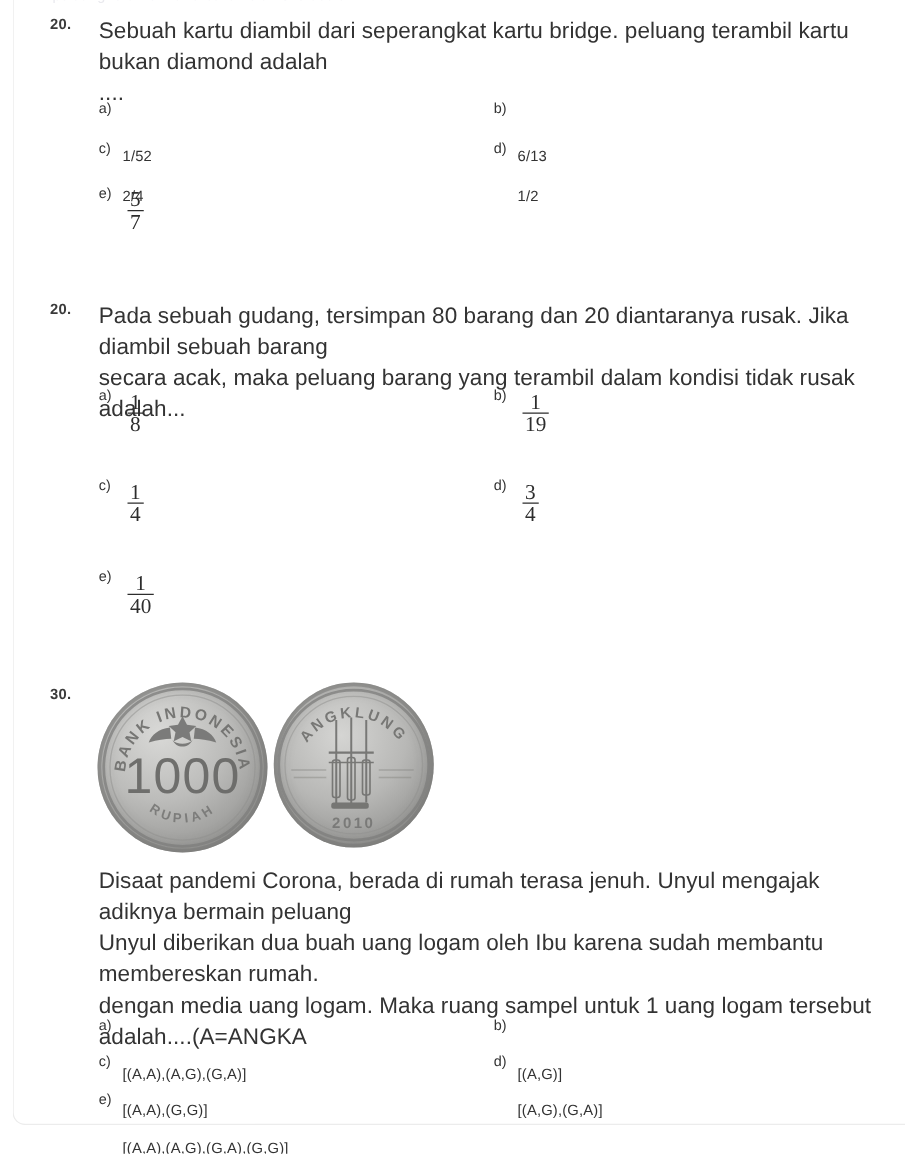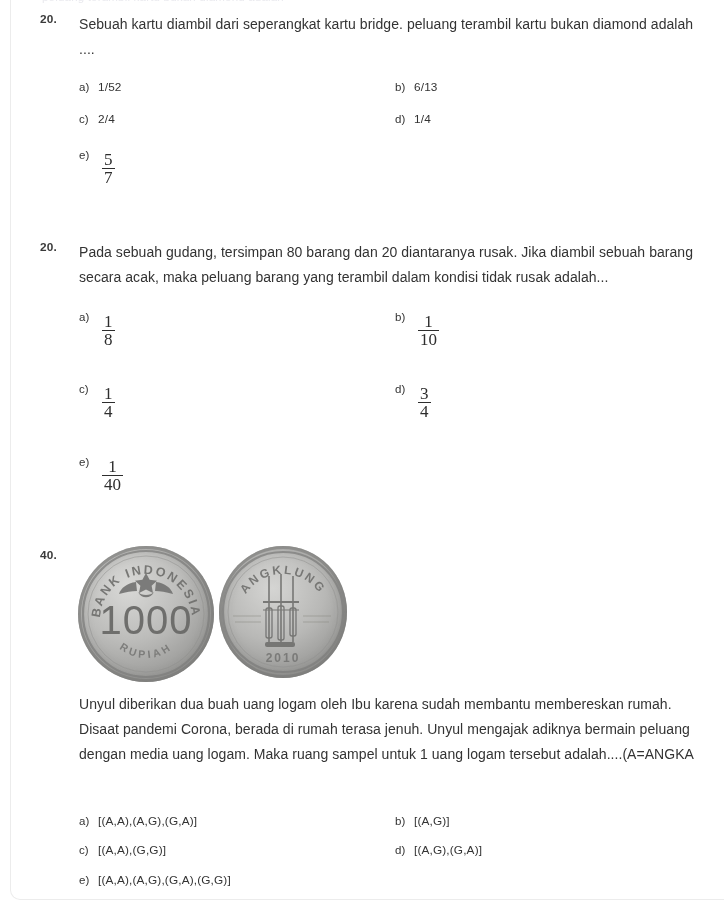--- a/index.html
+++ b/index.html
@@ -64,21 +64,21 @@
     font-size: 11.8px;
     font-weight: 700;
     color: #3a3a3a;
     letter-spacing: .2px;
   }
 
   .qbody {
     position: absolute;
     left: 79px;
     right: 18px;
-    font-size: 14px;
+    font-size: 18px;
     line-height: 25px;
     color: #333333;
     letter-spacing: .05px;
   }
   .qbody p { margin: 0; }
 
   
   .options {
     position: absolute;
     left: 79px;
@@ -94,20 +94,21 @@
     font-weight: 400;
     color: #333333;
     min-width: 19px;
     line-height: 18px;
   }
   .opt-text {
     font-size: 11.8px;
     color: #333333;
     line-height: 18px;
     letter-spacing: .15px;
+    margin-top: 38px;
   }
 
   
   .frac {
     display: inline-block;
     font-family: "Liberation Serif", serif;
     font-size: 17px;
     line-height: 1.02;
     text-align: center;
     color: #2d2d2d;
@@ -182,21 +183,21 @@
     <div class="opt" style="left:316px; top:0;">
       <span class="opt-letter">b)</span>
       <span class="opt-text">6/13</span>
     </div>
     <div class="opt" style="left:0; top:32px;">
       <span class="opt-letter">c)</span>
       <span class="opt-text">2/4</span>
     </div>
     <div class="opt" style="left:316px; top:32px;">
       <span class="opt-letter">d)</span>
-      <span class="opt-text">1/4</span>
+      <span class="opt-text">1/2</span>
     </div>
     <div class="opt" style="left:0; top:68px;">
       <span class="opt-letter">e)</span>
       <span class="frac">
         <span class="num">5</span>
         <span class="den">7</span>
       </span>
     </div>
   </div>
 
@@ -213,21 +214,21 @@
       <span class="opt-letter">a)</span>
       <span class="frac">
         <span class="num">1</span>
         <span class="den">8</span>
       </span>
     </div>
     <div class="opt" style="left:316px; top:0;">
       <span class="opt-letter">b)</span>
       <span class="frac">
         <span class="num">1</span>
-        <span class="den">10</span>
+        <span class="den">19</span>
       </span>
     </div>
     <div class="opt" style="left:0; top:72px;">
       <span class="opt-letter">c)</span>
       <span class="frac">
         <span class="num">1</span>
         <span class="den">4</span>
       </span>
     </div>
     <div class="opt" style="left:316px; top:72px;">
@@ -240,21 +241,21 @@
     <div class="opt" style="left:0; top:145px;">
       <span class="opt-letter">e)</span>
       <span class="frac">
         <span class="num">1</span>
         <span class="den">40</span>
       </span>
     </div>
   </div>
 
   <div class="question" style="top:548px;">
-    <div class="qnum">40.</div>
+    <div class="qnum">30.</div>
   </div>
 
   <div class="coins">
 
     <div class="coin coin-obverse">
       <svg viewBox="0 0 136 136" aria-hidden="true">
         <defs>
           <path id="arcTop" d="M 22 74 A 46 46 0 0 1 114 74"></path>
           <path id="arcBot" d="M 26 70 A 42 42 0 0 0 110 70"></path>
         </defs>
@@ -305,22 +306,22 @@
           <line x1="16" y1="76" x2="42" y2="76"></line>
           <line x1="84" y1="70" x2="112" y2="70"></line>
           <line x1="84" y1="76" x2="110" y2="76"></line>
         </g>
         <text x="64" y="116" text-anchor="middle" font-family="'Liberation Sans', sans-serif" font-size="12" font-weight="700" fill="#737371" letter-spacing="2" opacity=".85">2010</text>
       </svg>
     </div>
   </div>
 
   <div class="qbody" style="top:692px;">
+    <p>Disaat pandemi Corona, berada di rumah terasa jenuh. Unyul mengajak adiknya bermain peluang</p>
     <p>Unyul diberikan dua buah uang logam oleh Ibu karena sudah membantu membereskan rumah.</p>
-    <p>Disaat pandemi Corona, berada di rumah terasa jenuh. Unyul mengajak adiknya bermain peluang</p>
     <p>dengan media uang logam. Maka ruang sampel untuk 1 uang logam tersebut adalah....(A=ANGKA</p>
   </div>
 
   <div class="options" style="top:812px;">
     <div class="opt" style="left:0; top:0;">
       <span class="opt-letter">a)</span>
       <span class="opt-text nowrap">[(A,A),(A,G),(G,A)]</span>
     </div>
     <div class="opt" style="left:316px; top:0;">
       <span class="opt-letter">b)</span>

